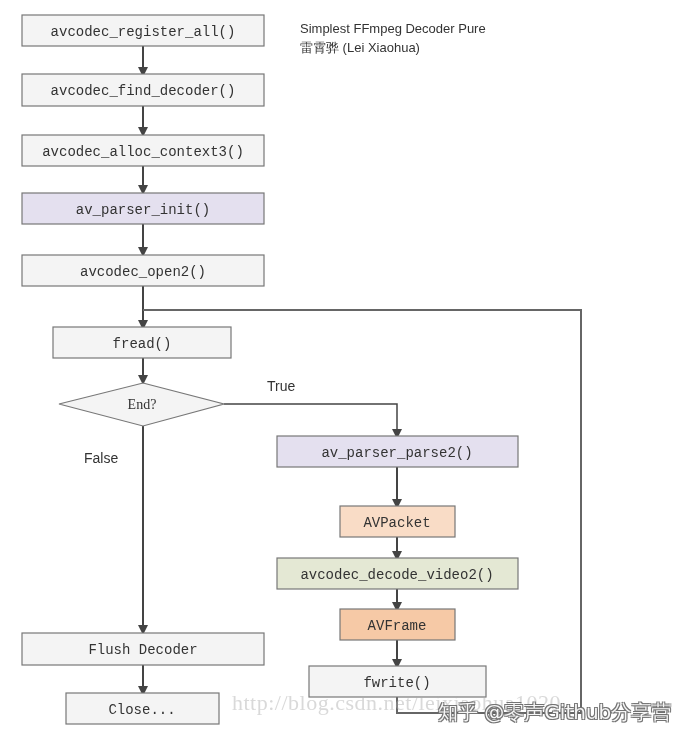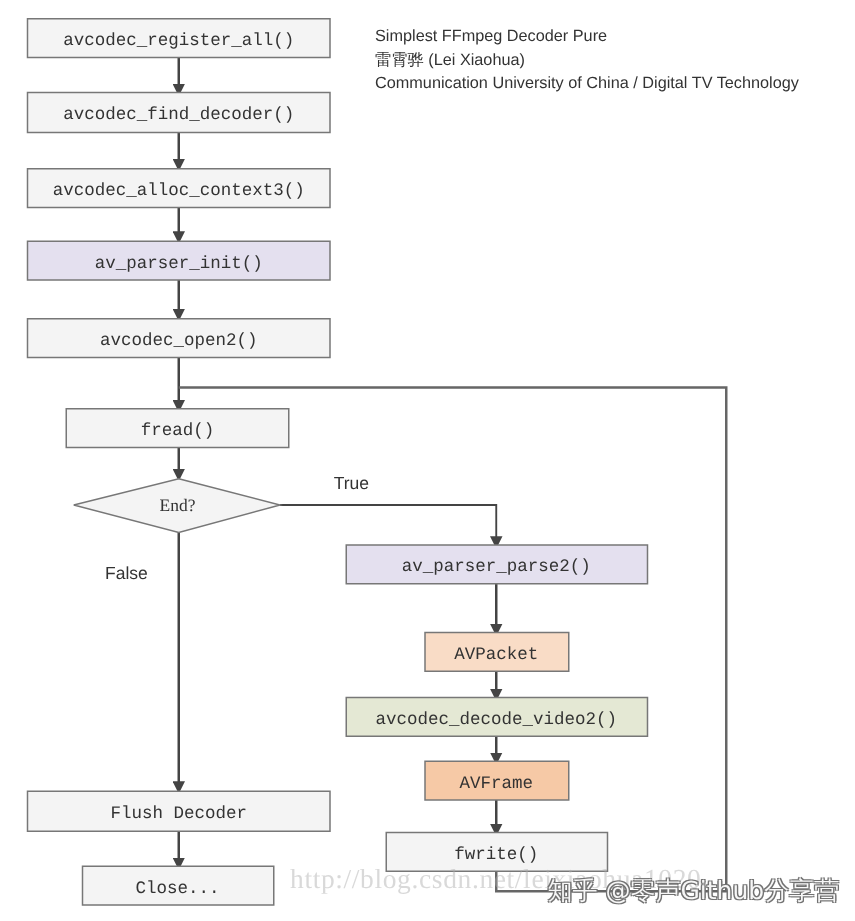--- a/index.html
+++ b/index.html
@@ -99,17 +99,16 @@
   </g>
   <g class="node">
     <rect x="66" y="693" width="153" height="31" fill="#f4f4f4"></rect>
     <text x="142" y="714" text-anchor="middle">Close...</text>
   </g>
 </svg>
 
 <div class="info">
   <div>Simplest FFmpeg Decoder Pure</div>
   <div>雷霄骅 (Lei Xiaohua)</div>
-  <div>Communication University of China / Digital TV Technology</div>
 </div>
 
 <div class="wm-blog">http://blog.csdn.net/leixiaohua1020</div>
 <div class="wm-zhihu">知乎 @零声Github分享营</div>
 
 </body></html>

